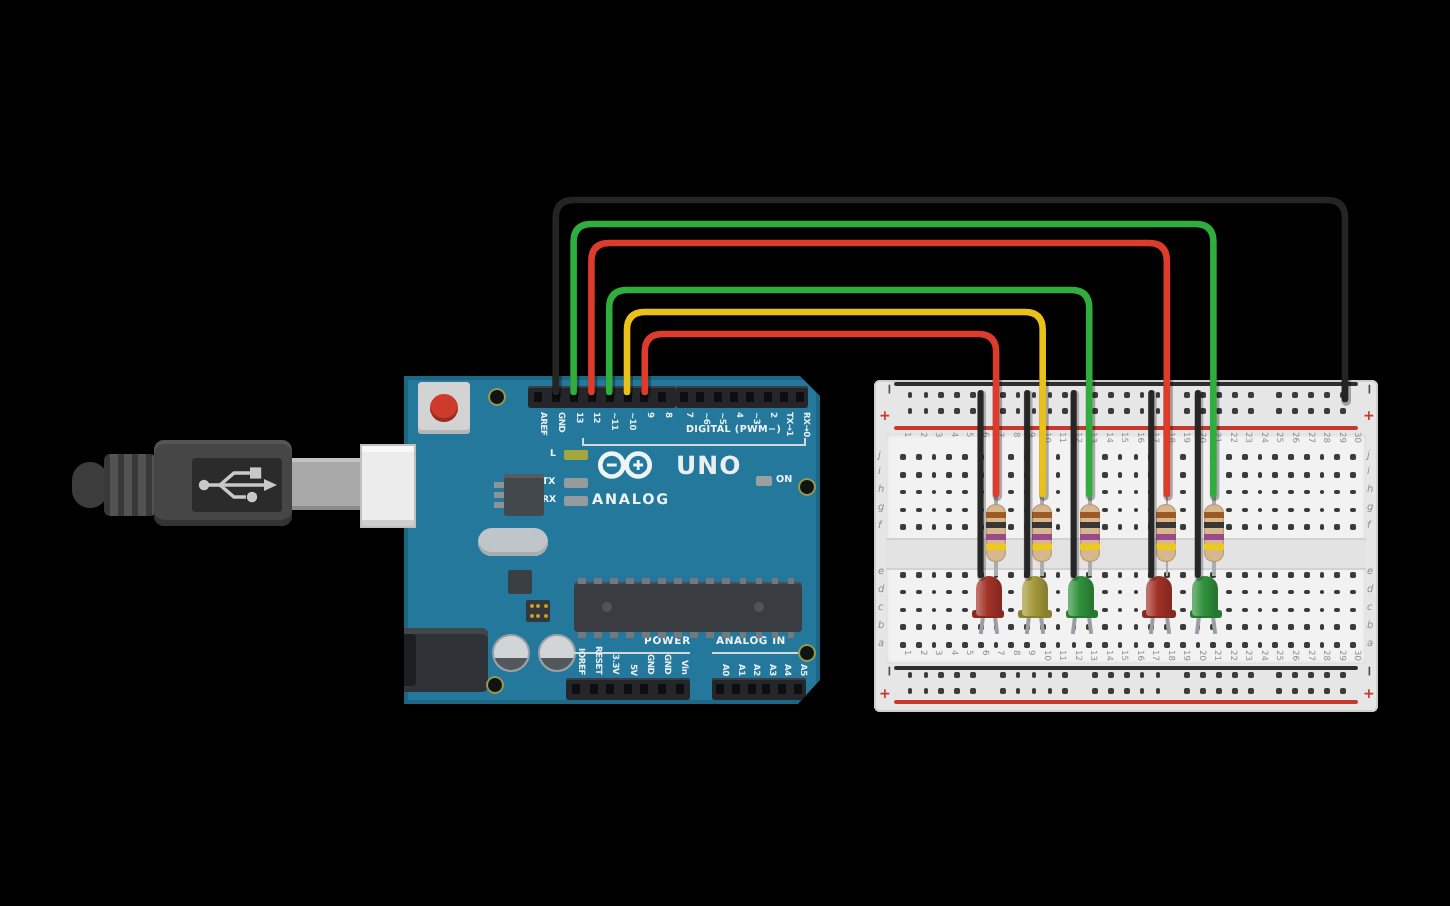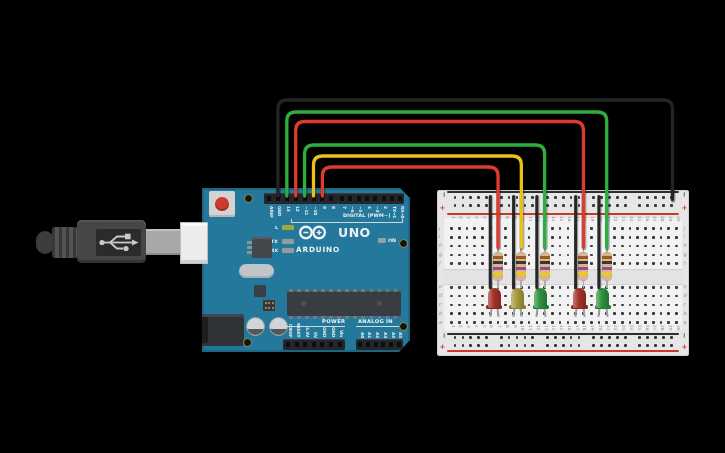--- a/index.html
+++ b/index.html
@@ -81,21 +81,21 @@
     <div class="abs ind-bar" style="left:79.5px;top:59.5px;background:#969c9e;"></div>
 
     <svg class="abs" style="left:94px;top:36px;" width="33" height="17" viewBox="0 0 40 20">
       <circle cx="12" cy="10" r="7" fill="none" stroke="#eef3f5" stroke-width="2.8"></circle>
       <circle cx="28" cy="10" r="7" fill="none" stroke="#eef3f5" stroke-width="2.8"></circle>
       <line x1="9" y1="10" x2="15" y2="10" stroke="#eef3f5" stroke-width="1.7"></line>
       <line x1="25" y1="10" x2="31" y2="10" stroke="#eef3f5" stroke-width="1.7"></line>
       <line x1="28" y1="7" x2="28" y2="13" stroke="#eef3f5" stroke-width="1.7"></line>
     </svg>
     <div class="abs silk" style="left:136px;top:37px;font-size:12.5px;letter-spacing:.5px;color:#e9eff1;">UNO</div>
-    <div class="abs silk" style="left:94px;top:56.5px;font-size:7.2px;letter-spacing:.9px;">ARDUINO</div>
+    <div class="abs silk" style="left:94px;top:56.5px;font-size:7.2px;letter-spacing:.9px;">ANALOG</div>
 
     <div class="abs ind-bar" style="left:176px;top:50px;width:8px;background:#9aa0a0;"></div>
     <div class="abs silk" style="left:186px;top:49.5px;font-size:4.8px;">ON</div>
 
     <div class="abs" style="left:50px;top:49px;width:20px;height:21px;background:#43484c;border-radius:1.5px;box-shadow:inset 0 2px 0 #565b60;"></div>
     <div class="abs" style="left:45px;top:53px;width:5px;height:3px;background:#8e9396;"></div>
     <div class="abs" style="left:45px;top:58px;width:5px;height:3px;background:#8e9396;"></div>
     <div class="abs" style="left:45px;top:63px;width:5px;height:3px;background:#8e9396;"></div>
 
     <div class="abs" style="left:37px;top:76px;width:35px;height:14px;background:#bfc5c8;border-radius:7px;box-shadow:inset 0 -2px 0 #a7adb0;"></div>

